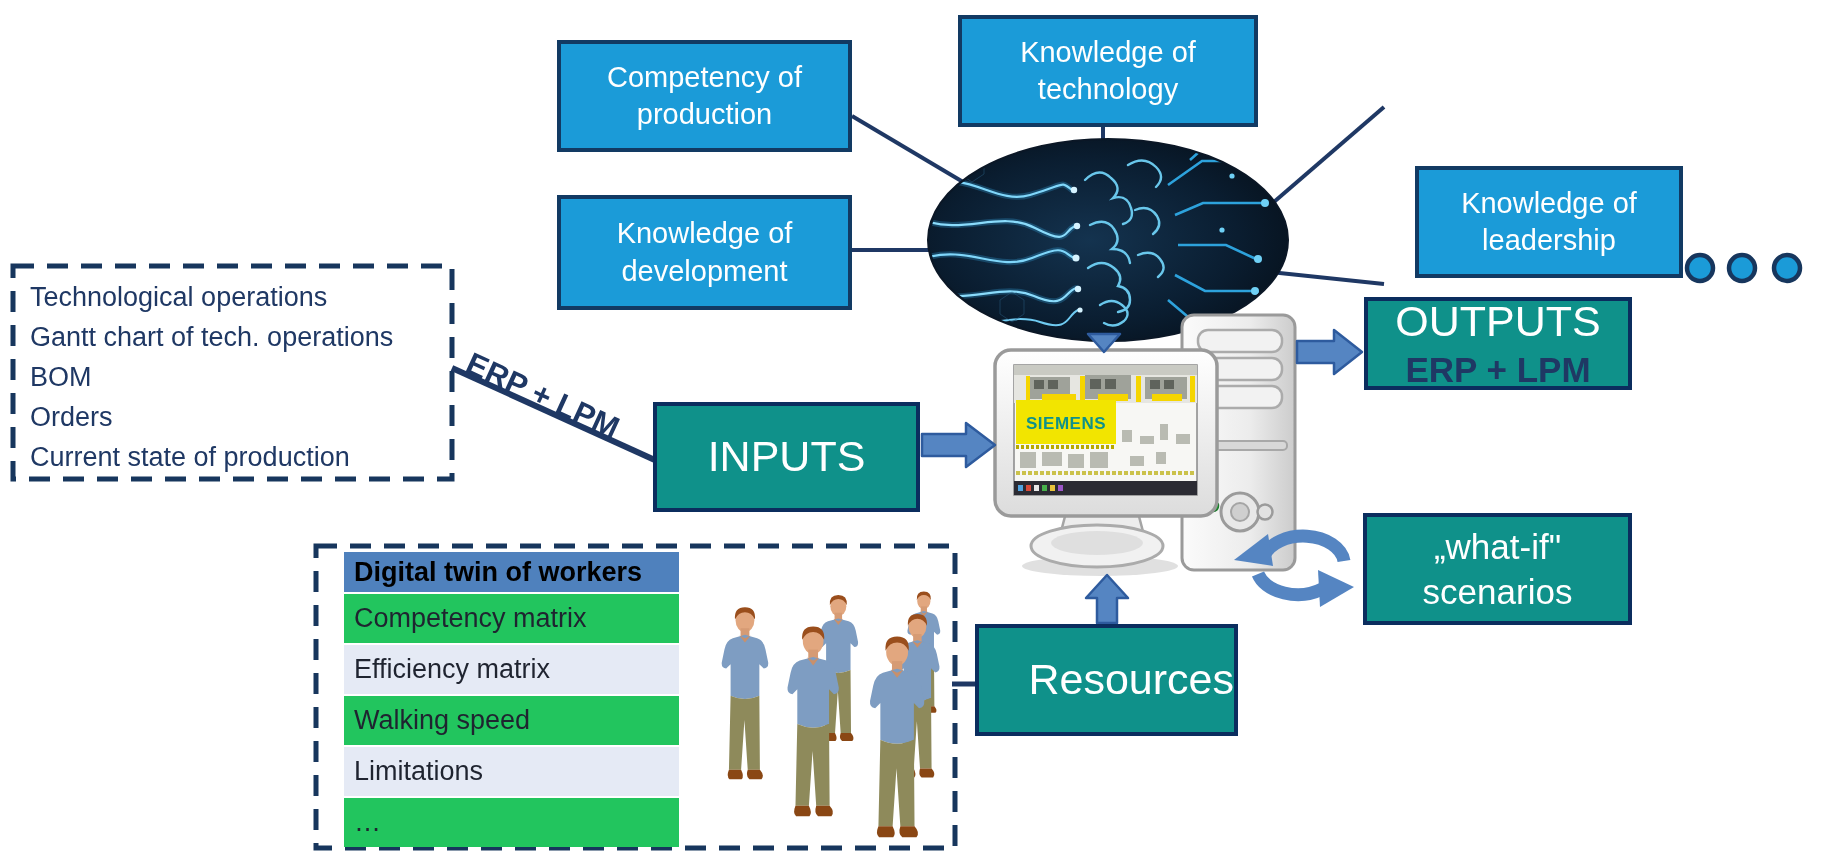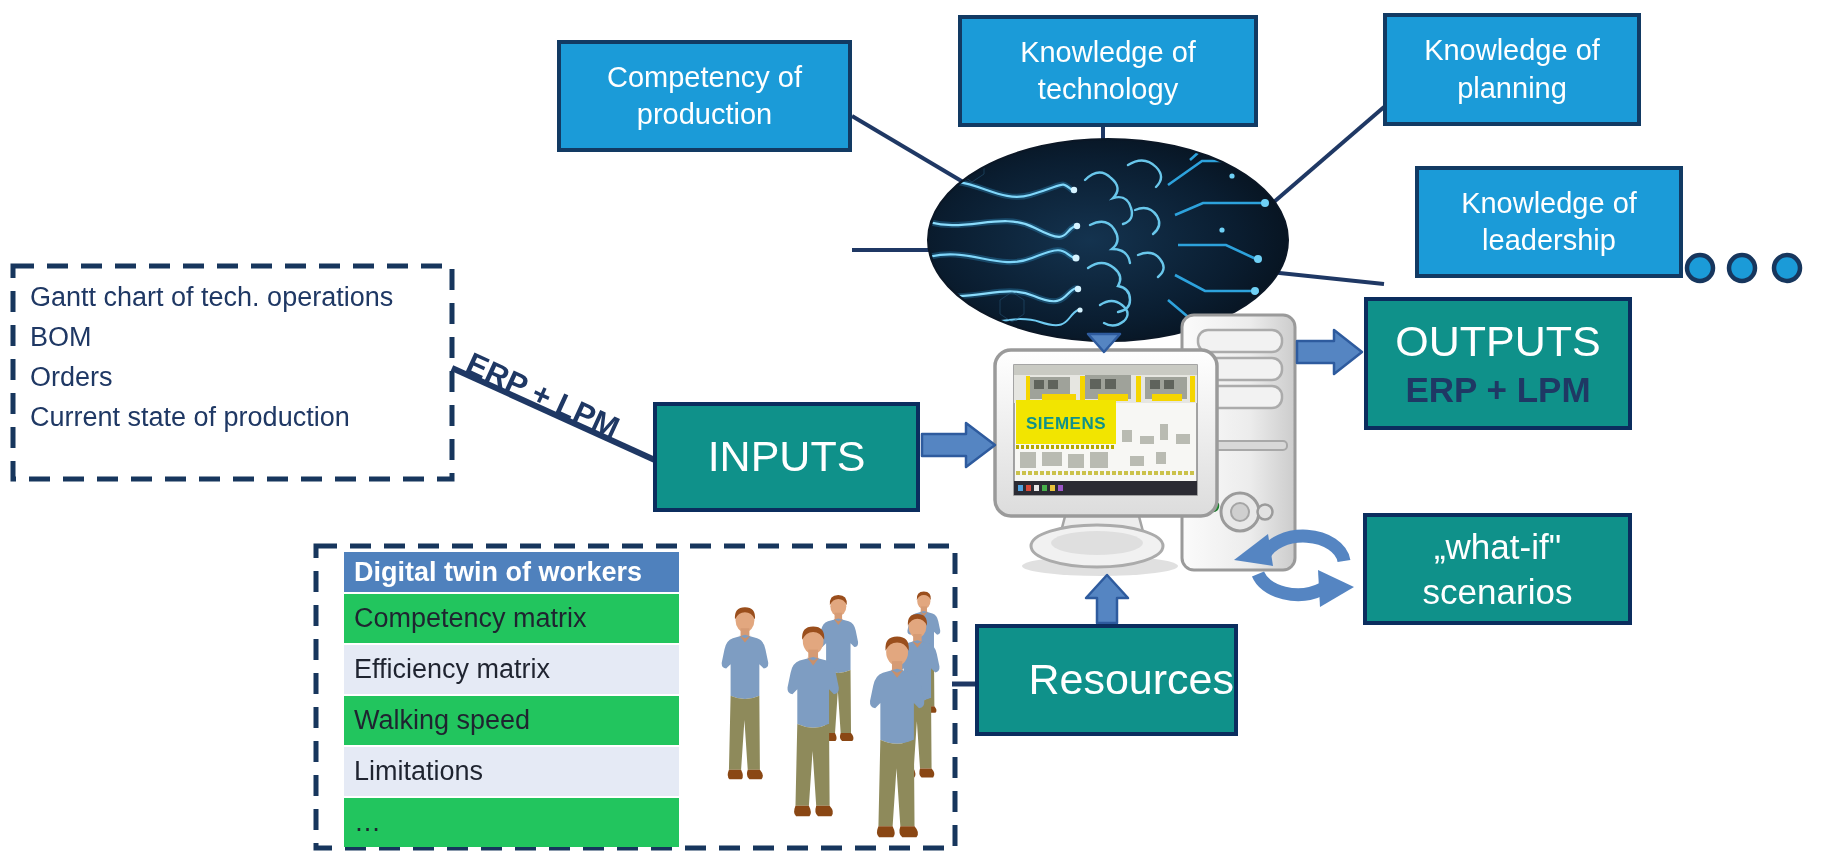--- a/index.html
+++ b/index.html
@@ -24,21 +24,21 @@
     position:absolute;left:30px;top:277px;z-index:2;color:#1F3864;
     font-size:27px;line-height:40px;white-space:nowrap;
   }
   .erp-label{
     position:absolute;left:468px;top:344px;z-index:2;color:#1F3864;
     font-size:31px;font-weight:bold;white-space:nowrap;
     transform:rotate(24.5deg);transform-origin:left center;
   }
   .dtable{position:absolute;left:344px;top:552px;width:335px;z-index:2;}
   .dtable .hd{
-    height:40px;background:#4F81BD;color:#ffffff;font-weight:bold;font-size:27px;
+    height:40px;background:#4F81BD;color:#000000;font-weight:bold;font-size:27px;
     display:flex;align-items:center;padding-left:10px;box-sizing:border-box;
   }
   .dtable .row{
     height:49px;margin-top:2px;font-size:27px;color:#1F2430;
     display:flex;align-items:center;padding-left:10px;box-sizing:border-box;
   }
   .dtable .row.odd{background:#22c55e;}
   .dtable .row.even{background:#E5EAF5;}
 </style>
 </head>
@@ -254,41 +254,42 @@
       <circle cx="1787" cy="268" r="13"></circle>
     </g>
   </svg>
 
   <div class="box kbox" style="left:557px;top:40px;width:295px;height:112px;">
     <span>Competency of production</span>
   </div>
   <div class="box kbox" style="left:958px;top:15px;width:300px;height:112px;align-items:center;">
     <span>Knowledge of technology</span>
   </div>
-  <div class="box kbox" style="left:1383px;top:13px;width:258px;height:113px;">
-    <span>Knowledge of planning</span>
+  <div class="box kbox" style="left:557px;top:195px;width:295px;height:115px;">
+    <span>Knowledge of development</span>
   </div>
   <div class="box kbox" style="left:1383px;top:166px;width:268px;height:112px;margin-left:32px;">
     <span>Knowledge of leadership</span>
   </div>
 
   <div class="list-panel">
+    <div>Technological operations</div>
     <div>Gantt chart of tech. operations</div>
     <div>BOM</div>
     <div>Orders</div>
     <div>Current state of production</div>
   </div>
 
   <div class="erp-label">ERP + LPM</div>
 
   <div class="box tealbox" style="left:653px;top:390px;width:267px;height:110px;margin-top:12px;">
     <span class="big">INPUTS</span>
   </div>
 
-  <div class="box tealbox" style="left:1364px;top:297px;width:268px;height:133px;justify-content:center;">
+  <div class="box tealbox" style="left:1364px;top:297px;width:268px;height:93px;justify-content:center;">
     <span class="big">OUTPUTS</span>
     <span class="sub">ERP + LPM</span>
   </div>
 
   <div class="box tealbox whatif" style="left:1363px;top:513px;width:269px;height:112px;">
     <span>„what-if" scenarios</span>
   </div>
 
   <div class="box tealbox" style="left:975px;top:624px;width:263px;height:112px;align-items:flex-end;">
     <span class="big">Resources</span>

